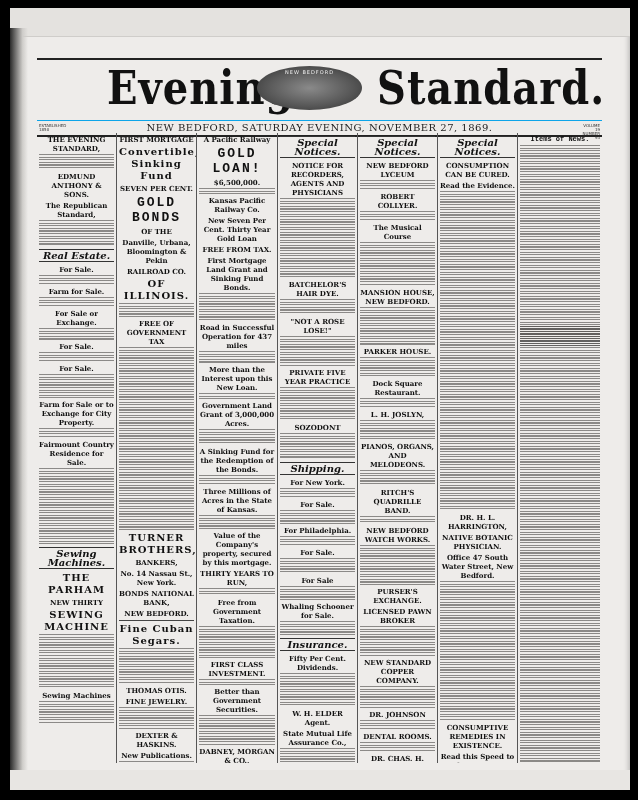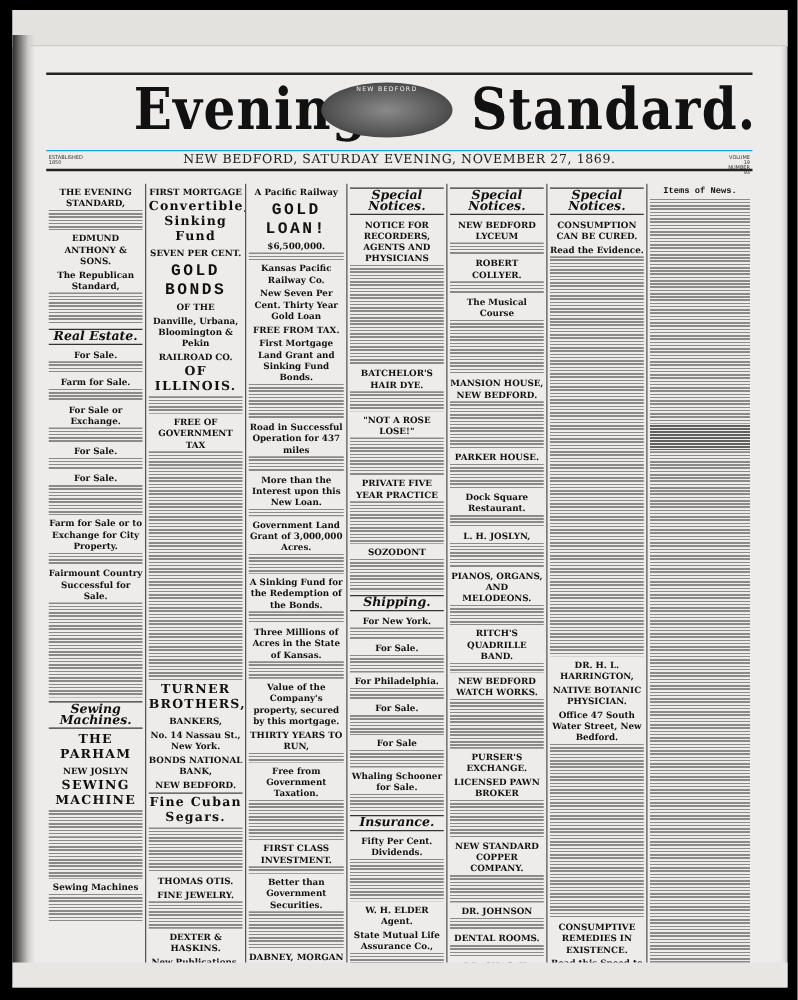--- a/index.html
+++ b/index.html
@@ -12,21 +12,21 @@
   .mh-title{position:absolute;top:6px;font-family:"DejaVu Serif",serif;font-weight:bold;font-size:40px;color:#111;letter-spacing:1px;transform:scaleY(1.15);}
   .mh-left{left:70px;}
   .mh-right{left:340px;}
   .vignette{position:absolute;left:220px;top:8px;width:105px;height:44px;border-radius:50%;background:radial-gradient(ellipse at center,#8a8a8a 0%,#555 60%,#2e2e2e 100%);}
   .vignette span{position:absolute;top:3px;width:100%;text-align:center;font-size:5px;color:#eee;letter-spacing:1px;font-family:"DejaVu Sans",sans-serif;}
   .dateline{position:absolute;left:27px;top:112px;width:565px;height:14px;border-bottom:2px solid #222;font-size:10px;color:#222;}
   .dateline .center{position:absolute;left:0;width:100%;text-align:center;top:1px;letter-spacing:.5px;}
   .dateline .ltag,.dateline .rtag{position:absolute;top:3px;font-size:4px;line-height:4px;color:#333;width:22px;font-family:"DejaVu Sans",sans-serif;}
   .dateline .ltag{left:2px;}
   .dateline .rtag{right:2px;text-align:right;}
-  .cols{position:absolute;left:27px;top:139px;width:565px;height:630px;}
+  .cols{position:absolute;left:27px;top:125px;width:565px;height:630px;}
   .col{position:absolute;top:0;height:630px;overflow:hidden;border-right:1px solid #555;box-sizing:border-box;padding:0 2px;}
   .col:last-child{border-right:none;font-family:Liberation Mono, monospace;}
   .hd{font-size:7px;font-weight:bold;text-align:center;color:#111;line-height:9px;margin:2px 0 1px;}
   .hd.big{font-size:10px;letter-spacing:1px;line-height:12px;}
   .hd.xl{font-size:13px;letter-spacing:2px;line-height:15px;font-family:Liberation Mono, monospace;}
   .hd.sect{font-size:10px;font-style:italic;border-top:1px solid #333;border-bottom:1px solid #333;padding:1px 0;margin:3px 0;}
   .tx{height:var(--h,20px);margin:1px 0;background:repeating-linear-gradient(180deg,#7a7876 0,#7a7876 1.2px,transparent 1.2px,transparent 2.6px);opacity:.85;}
   .tx.dark{background:repeating-linear-gradient(180deg,#4a4846 0,#4a4846 1.3px,transparent 1.3px,transparent 2.4px);}
   .sep{border-top:1px solid #444;margin:2px 0;}
   .bottom-margin{position:absolute;left:0;top:762px;width:620px;height:20px;background:#e8e6e3;}
@@ -66,25 +66,25 @@
         <div class="hd">Farm for Sale.</div>
         <div class="tx" style="--h: 10px;"></div>
         <div class="hd">For Sale or Exchange.</div>
         <div class="tx" style="--h: 12px;"></div>
         <div class="hd">For Sale.</div>
         <div class="tx" style="--h: 10px;"></div>
         <div class="hd">For Sale.</div>
         <div class="tx" style="--h: 24px;"></div>
         <div class="hd">Farm for Sale or to Exchange for City Property.</div>
         <div class="tx" style="--h: 10px;"></div>
-        <div class="hd">Fairmount Country Successful for Sale.</div>
+        <div class="hd">Fairmount Country Residence for Sale.</div>
         <div class="tx" style="--h: 76px;"></div>
         <div class="hd sect">Sewing Machines.</div>
         <div class="hd big">THE PARHAM</div>
-        <div class="hd">NEW JOSLYN</div>
+        <div class="hd">NEW THIRTY</div>
         <div class="hd big">SEWING MACHINE</div>
         <div class="tx" style="--h: 20px;"></div>
         <div class="tx" style="--h: 34px;"></div>
         <div class="hd">Sewing Machines</div>
         <div class="tx" style="--h: 22px;"></div>
       </div>
     <div class="col" style="left:80px;width:80px;">
         <div class="hd">FIRST MORTGAGE</div>
         <div class="hd big">Convertible, Sinking Fund</div>
         <div class="hd">SEVEN PER CENT.</div>

